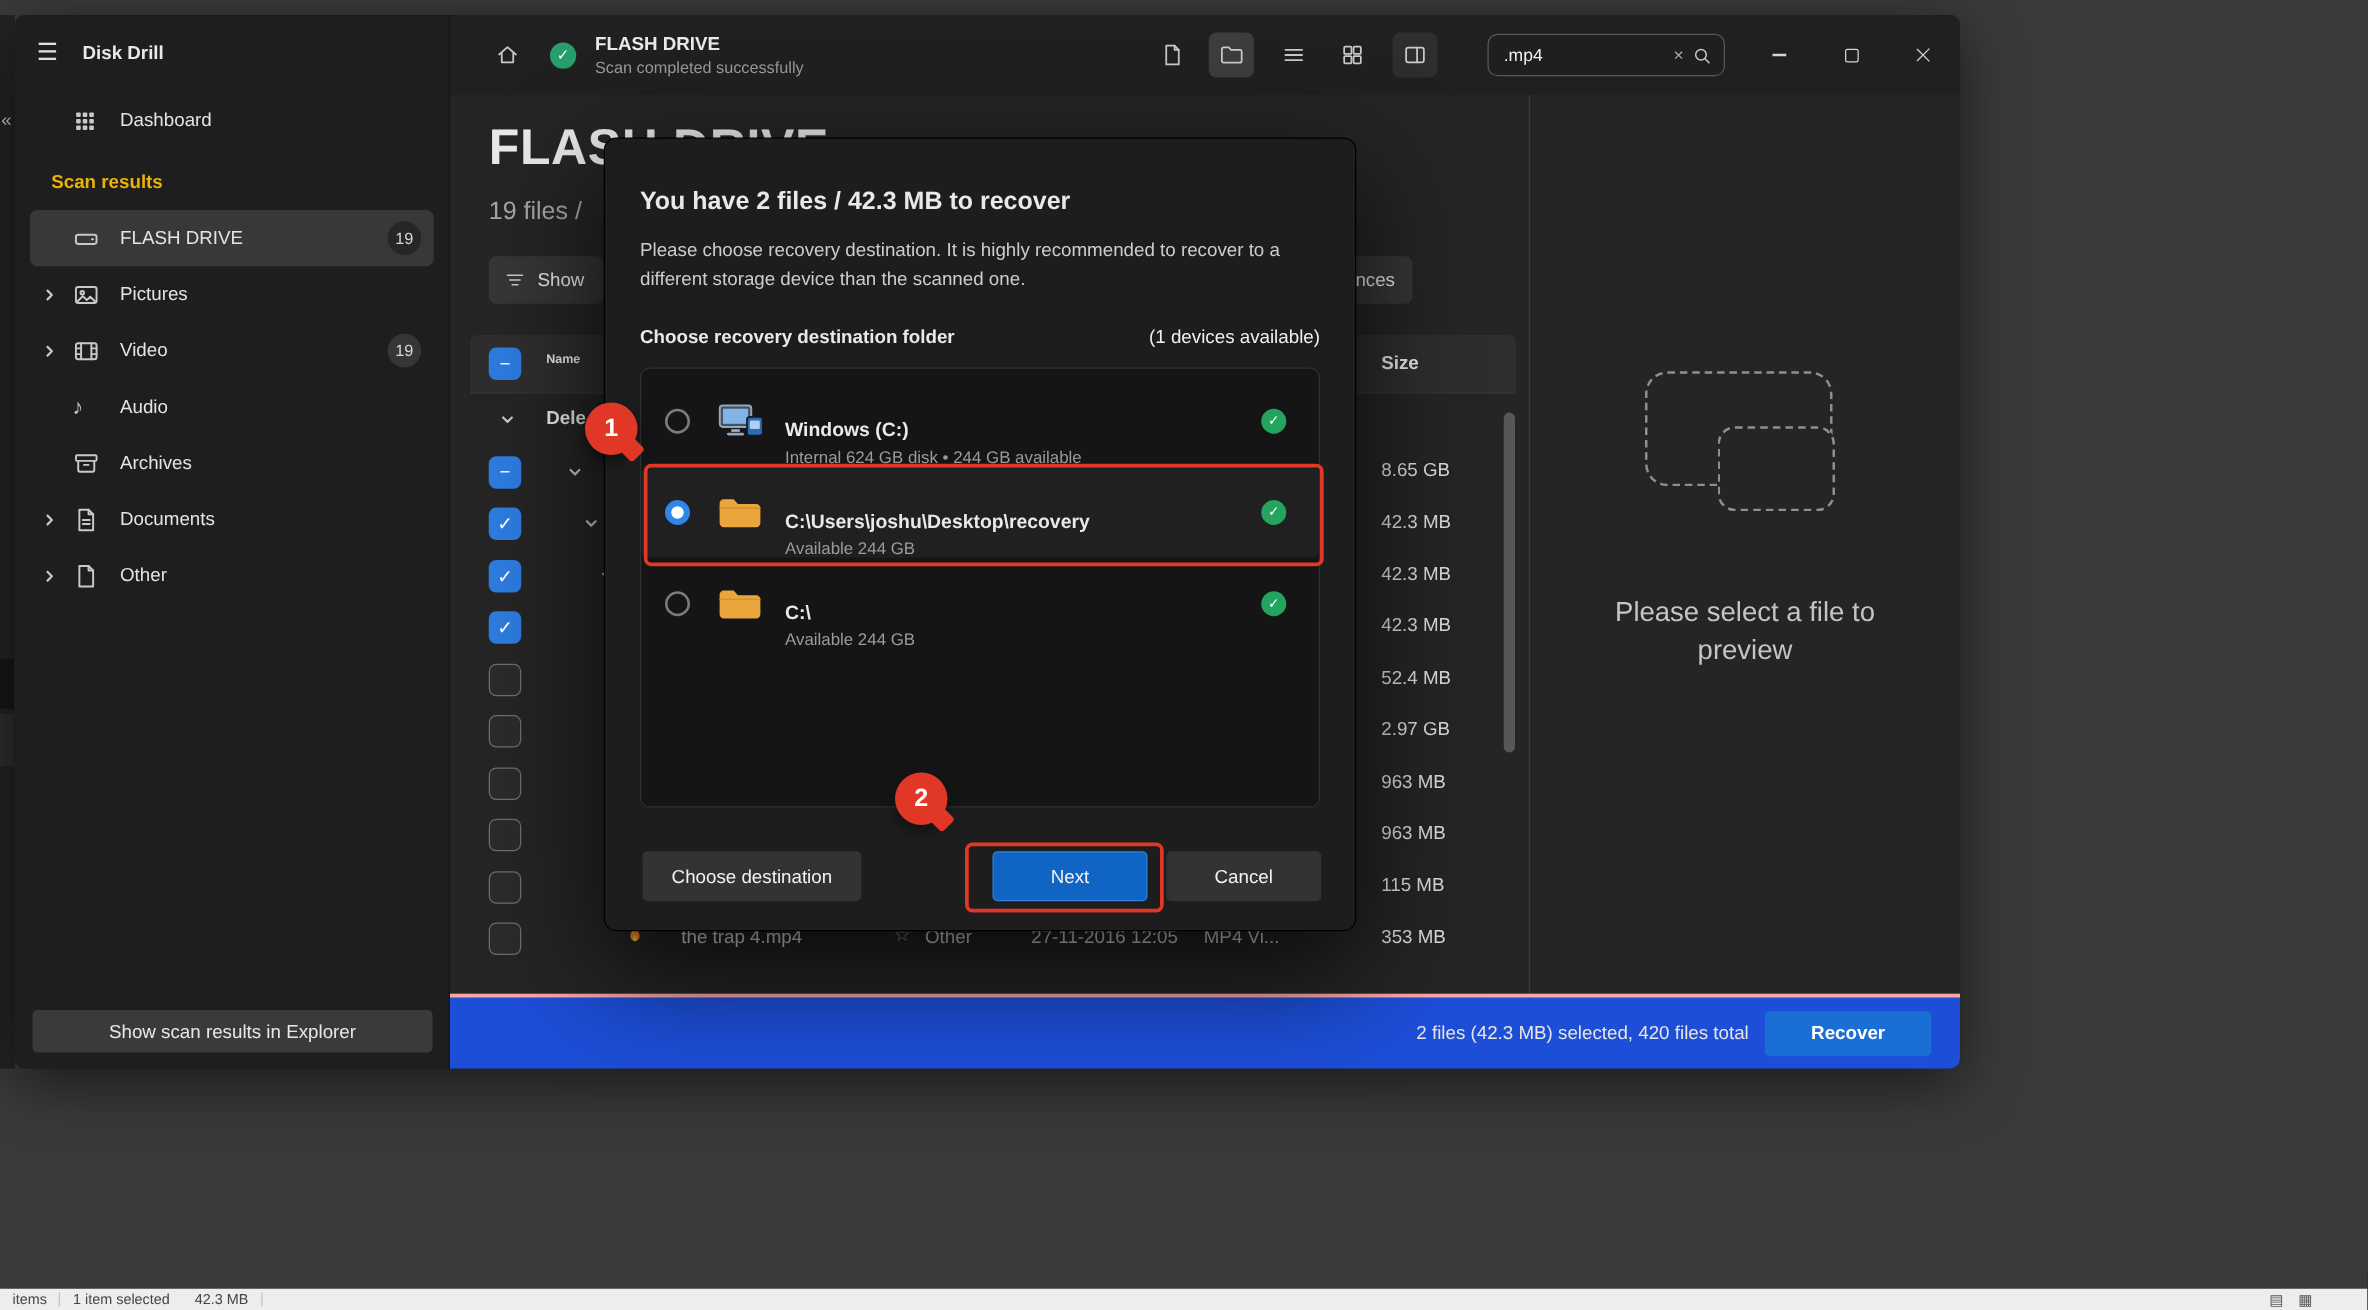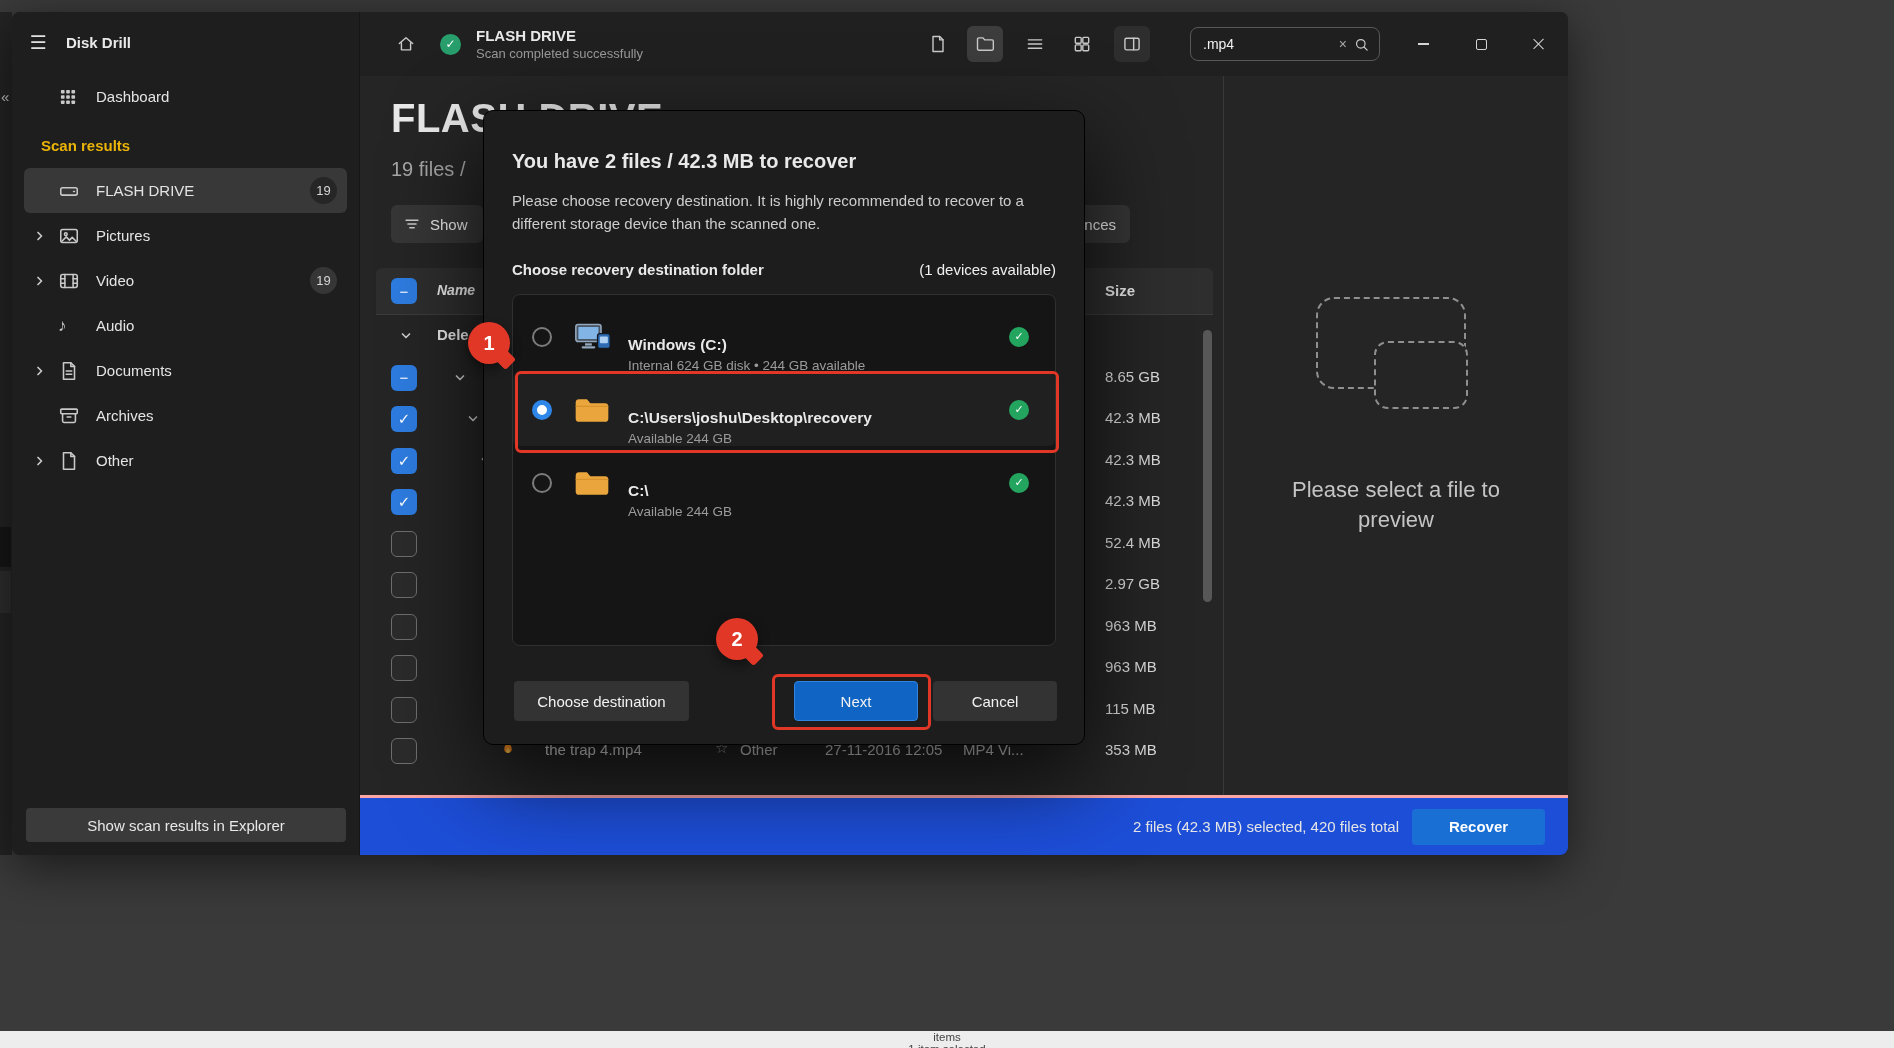--- a/index.html
+++ b/index.html
@@ -5,21 +5,21 @@
   * { margin:0; padding:0; box-sizing:border-box; }
   html,body { width:1894px; height:1048px; }
   body { background:#3a3a3a; font-family:"Liberation Sans","DejaVu Sans",sans-serif; position:relative; overflow:hidden; color:#e9e9e9; cursor:default; }
   svg.ic { fill:none; stroke:#c9c9c9; stroke-width:1.7; stroke-linecap:round; stroke-linejoin:round; display:block; }
 
   
   .bg-sliver { position:absolute; left:0; top:12px; width:12px; height:843px; background:#242424; }
   .bg-back { position:absolute; left:1px; top:76px; color:#c6c6c6; font-size:15px; }
   .bg-block1 { position:absolute; left:0; top:515px; width:11px; height:40px; background:#161616; }
   .bg-block2 { position:absolute; left:0; top:559px; width:11px; height:42px; background:#2e2e2e; }
-  .explorer-bar { position:absolute; left:0; bottom:0; width:1894px; height:17px; background:#ededed; color:#444; font-size:11.5px; display:flex; align-items:center; z-index:5;flex-direction:column; }
+  .explorer-bar { position:absolute; left:0; bottom:0; width:1894px; height:17px; background:#ededed; color:#444; font-size:11.5px; display:flex; align-items:center; z-index:5; }
   .explorer-bar .seg { padding:0 10px; white-space:nowrap; }
   .explorer-bar .sep { width:1px; height:11px; background:#c2c2c2; }
   .explorer-views { margin-left:auto; display:flex; gap:12px; padding-right:44px; color:#555; font-size:12px; }
 
   
   .window { position:absolute; left:12px; top:12px; width:1556px; height:843px; background:#252525; border-radius:8px; overflow:hidden; display:flex; box-shadow:0 12px 48px rgba(0,0,0,.55); z-index:10; }
 
   
   .sidebar { width:348px; flex:none; background:#1e1e1e; border-right:1px solid #161616; position:relative; }
   .sb-top { display:flex; align-items:center; height:60px; padding:0 13px; gap:15px; }
@@ -62,21 +62,21 @@
   .sh-x::before,.sh-x::after { content:''; position:absolute; left:6.3px; top:0; width:1.4px; height:14px; background:#d5d5d5; }
   .sh-x::before { transform:rotate(45deg); } .sh-x::after { transform:rotate(-45deg); }
 
   .content { position:absolute; left:0; right:0; top:64px; bottom:60px; }
   .big-heading { position:absolute; left:31px; top:20px; font-size:40px; font-weight:bold; letter-spacing:.5px; white-space:nowrap; }
   .files-summary { position:absolute; left:31px; top:82px; font-size:20px; color:#a6a6a6; white-space:nowrap; }
   .show-btn { position:absolute; left:31px; top:129px; height:38px; padding:0 15px 0 12px; background:#363636; border-radius:6px; display:flex; align-items:center; gap:9px; font-size:15px; }
   .pref-btn { position:absolute; left:620px; top:129px; width:150px; height:38px; background:#363636; border-radius:6px; display:flex; align-items:center; justify-content:flex-end; padding-right:14px; font-size:15px; }
 
   .tbl-head { position:absolute; left:16px; top:192px; width:837px; height:47px; background:#2e2e2e; border-radius:6px 6px 0 0; border-bottom:1px solid #3c3c3c; }
-  .tbl-head .hname { position:absolute; left:61px; top:14px; font-size:14px; font-weight:bold;font-style:italic; }
+  .tbl-head .hname { position:absolute; left:61px; top:14px; font-size:10px; font-weight:bold; }
   .tbl-head .hsize { position:absolute; left:729px; top:14px; font-size:15px; font-weight:bold; }
   .rows { position:absolute; left:16px; top:239px; width:837px; }
   .trow { position:relative; height:41.5px; }
   .cb { position:absolute; left:15px; top:8px; width:26px; height:26px; border-radius:6px; display:flex; align-items:center; justify-content:center; font-size:15px; color:#fff; }
   .cb.unchecked { background:#2b2b2b; border:1.6px solid #6e6e6e; }
   .cb.checked,.cb.partial { background:#2d7ce0; }
   .cvd { position:absolute; top:13px; }
   .cvd-a { left:22px; } .cvd-b { left:76px; } .cvd-c { left:89px; } .cvd-d { left:102px; }
   .glabel { position:absolute; left:61px; top:11px; font-size:15px; font-weight:bold; }
   .rsize { position:absolute; left:729px; top:11px; font-size:15px; color:#dcdcdc; white-space:nowrap; }
@@ -228,46 +228,46 @@
       <span class="badge">19</span>
     </div>
 
     <div class="side-item">
       <span class="chev"></span>
       <span class="sicon">♪</span>
       <span class="lbl">Audio</span>
     </div>
 
     <div class="side-item">
+      <span class="chev"></span>
+      <span class="sicon">
+        <svg class="ic" width="22" height="22" viewBox="0 0 24 24">
+            <rect x="3" y="4.5" width="18" height="5" rx="1"></rect>
+            <path d="M5 9.5 v8 q0 1.5 1.5 1.5 h11 q1.5 0 1.5 -1.5 v-8"></path>
+            <line x1="10" y1="13" x2="14" y2="13"></line>
+          </svg>
+      </span>
+      <span class="lbl">Archives</span>
+    </div>
+
+    <div class="side-item">
       <span class="chev">
         <svg class="ic" width="16" height="16" viewBox="0 0 16 16">
             <polyline points="6,4.5 9.5,8 6,11.5"></polyline>
           </svg>
       </span>
       <span class="sicon">
         <svg class="ic" width="22" height="22" viewBox="0 0 24 24">
             <path d="M6 3 h8 l4 4 v14 h-12 z"></path>
             <path d="M14 3 v4 h4"></path>
             <line x1="9" y1="12" x2="15" y2="12"></line>
             <line x1="9" y1="15.5" x2="15" y2="15.5"></line>
           </svg>
       </span>
       <span class="lbl">Documents</span>
-    </div>
-
-    <div class="side-item">
-      <span class="chev"></span>
-      <span class="sicon">
-        <svg class="ic" width="22" height="22" viewBox="0 0 24 24">
-            <rect x="3" y="4.5" width="18" height="5" rx="1"></rect>
-            <path d="M5 9.5 v8 q0 1.5 1.5 1.5 h11 q1.5 0 1.5 -1.5 v-8"></path>
-            <line x1="10" y1="13" x2="14" y2="13"></line>
-          </svg>
-      </span>
-      <span class="lbl">Archives</span>
     </div>
 
     <div class="side-item">
       <span class="chev">
         <svg class="ic" width="16" height="16" viewBox="0 0 16 16">
             <polyline points="6,4.5 9.5,8 6,11.5"></polyline>
           </svg>
       </span>
       <span class="sicon">
         <svg class="ic" width="22" height="22" viewBox="0 0 24 24">

